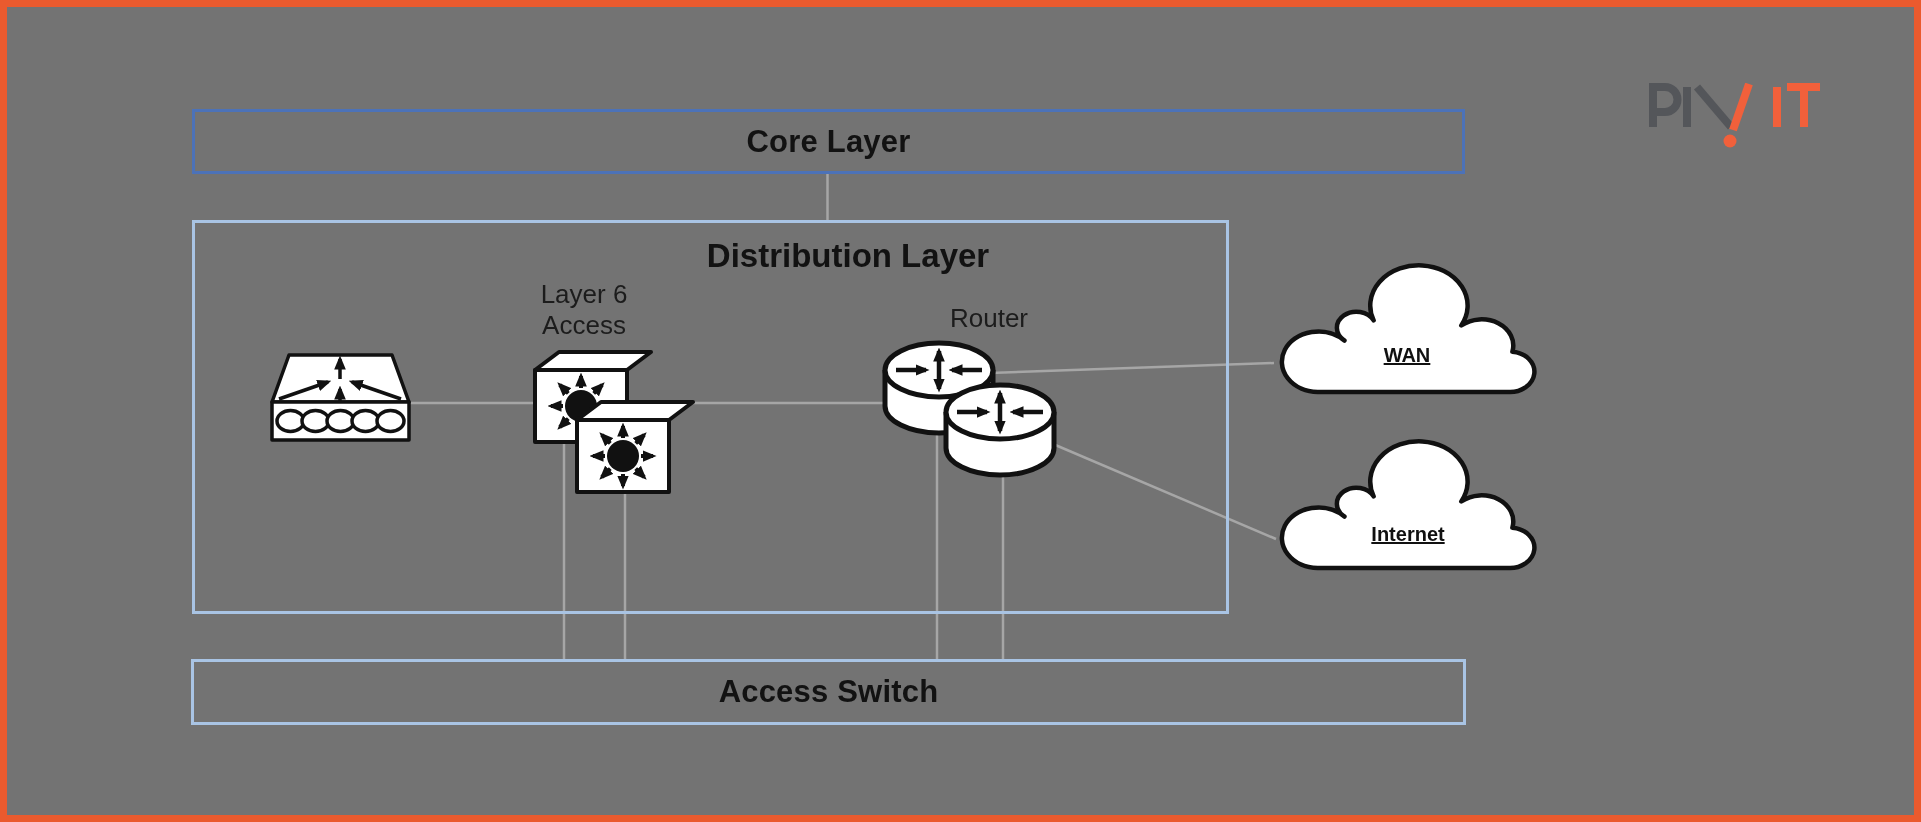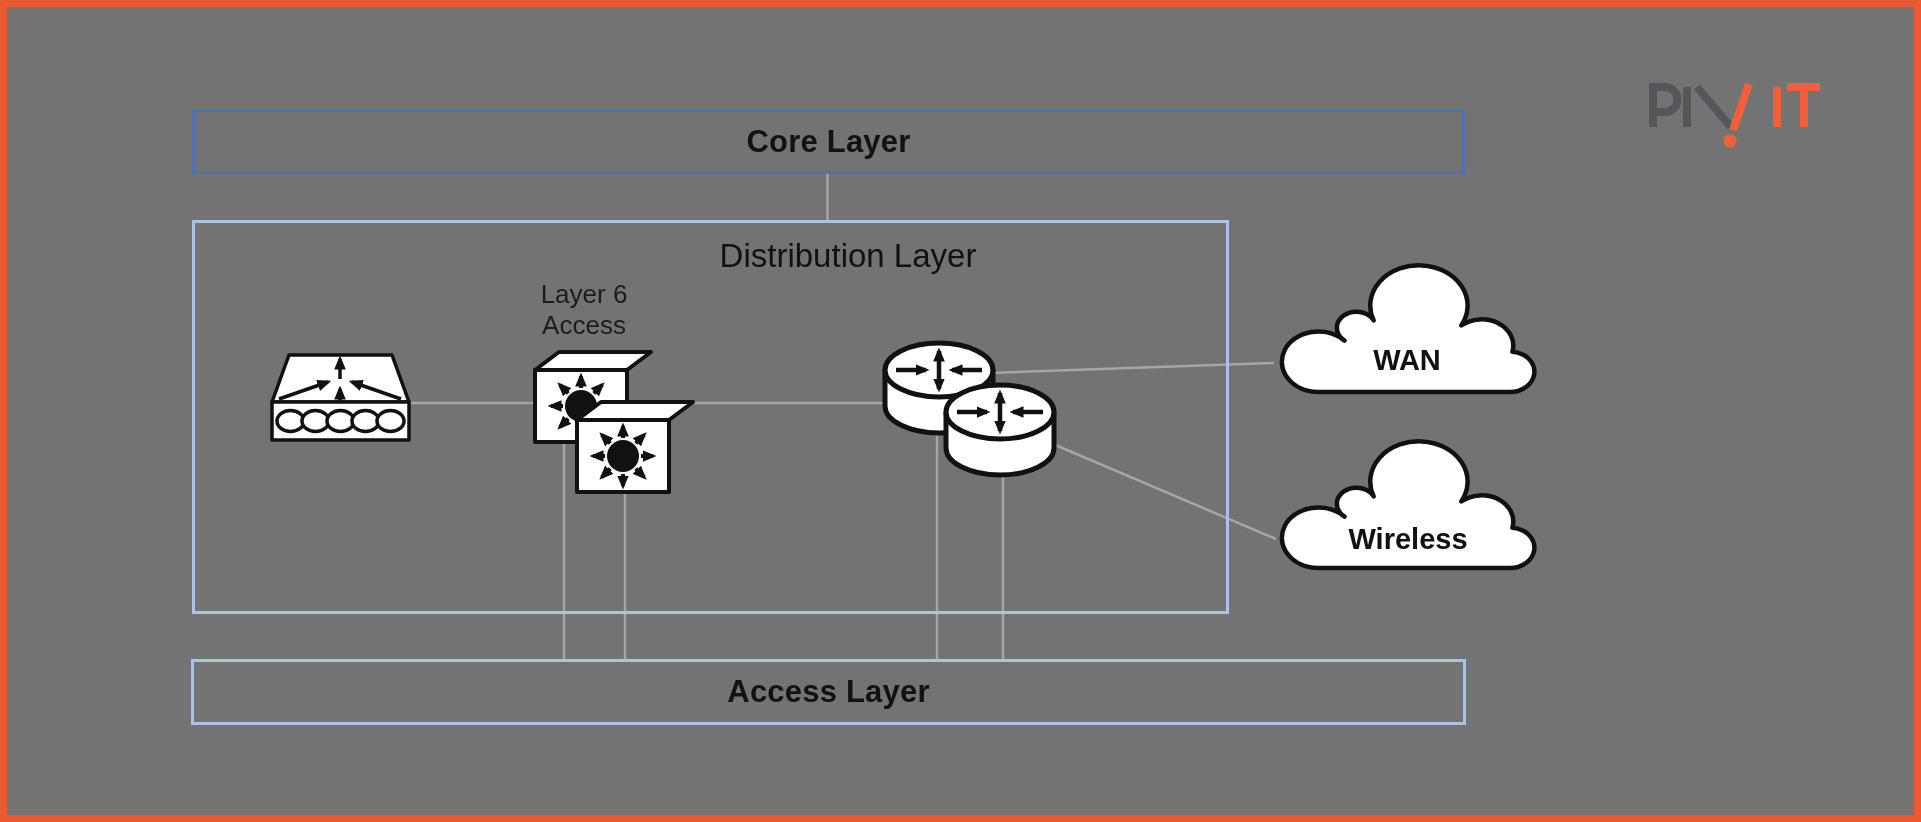--- a/index.html
+++ b/index.html
@@ -34,41 +34,42 @@
   .layer-title {
     font-weight: bold;
     font-size: 31px;
     color: #121212;
     letter-spacing: 0.2px;
   }
   .dist-title {
     position: absolute;
     left: 453px; top: 14px; width: 400px;
     text-align: center;
-    font-weight: normal;
+    font-weight: bold;
     font-size: 33px;
     color: #121212;
   }
 
   
   .dev-label {
     position: absolute;
     z-index: 6;
     text-align: center;
     font-size: 26px;
     line-height: 31px;
     color: #1c1c1c;
   }
   .cloud-label {
     position: absolute;
     z-index: 6;
     text-align: center;
-    font-size: 29px;
+    font-size: 20px;
     font-weight: bold;
     color: #111111;
+    text-decoration: underline;
   }
 
   .icon-svg { position: absolute; z-index: 3; overflow: visible; }
   .logo-svg { position: absolute; z-index: 6; }
 </style>
 </head>
 <body>
 
 <div class="frame">
 
@@ -92,21 +93,21 @@
 
   <div class="layer-box core-box">
     <div class="layer-title">Core Layer</div>
   </div>
 
   <div class="layer-box dist-box">
     <div class="dist-title">Distribution Layer</div>
   </div>
 
   <div class="layer-box access-box">
-    <div class="layer-title">Access Layer</div>
+    <div class="layer-title">Access Switch</div>
   </div>
 
   <svg class="icon-svg" style="left:258px; top:342px;" width="150" height="95" viewBox="0 0 150 95">
     <g fill="#ffffff" stroke="#111" stroke-width="3.5" stroke-linejoin="round">
       <polygon points="7,53 24,6 127,6 144,53"></polygon>
       <rect x="7" y="53" width="137" height="38"></rect>
     </g>
     <g stroke="#111" stroke-width="3.5" fill="none">
       <line x1="14" y1="50" x2="63" y2="33" marker-end="url(#arrow-black)"></line>
       <line x1="136" y1="50" x2="87" y2="33" marker-end="url(#arrow-black)"></line>
@@ -186,28 +187,31 @@
 
   <svg class="icon-svg" style="left:1262px; top:432px;" width="258" height="137" viewBox="0 0 212 136" preserveAspectRatio="none">
     <path d="M40,128 A30,30 0 1 1 62,77 A16,16 0 1 1 86,57 A40,40 0 1 1 158,62 A26,26 0 0 1 200,88 A20,20 0 0 1 196,128 L40,128 Z" fill="#ffffff" stroke="#111" stroke-width="4.5" stroke-linejoin="round" vector-effect="non-scaling-stroke"></path>
   </svg>
 
   <div class="dev-label" style="left:427px; top:272px; width:300px;">
     <span>Layer 6</span><br>
     <span>Access</span>
   </div>
 
+  <div class="dev-label" style="left:832px; top:296px; width:300px;">
+    <span>Router</span>
+  </div>
 
 
   <div class="cloud-label" style="left:1300px; top:337px; width:200px;">
     <span>WAN</span>
   </div>
 
   <div class="cloud-label" style="left:1301px; top:516px; width:200px;">
-    <span>Wireless</span>
+    <span>Internet</span>
   </div>
 
   <svg class="logo-svg" role="img" style="left:1642px; top:76px;" width="172" height="66" viewBox="0 0 172 66" aria-label="PIVIT">
     <g fill="none" stroke="#54565A" stroke-width="8">
       <path d="M4,44 L4,4 L16,4 A12.5,12.5 0 0 1 16,29 L4,29"></path>
       <line x1="38" y1="4" x2="38" y2="44"></line>
       <line x1="48" y1="4" x2="82" y2="44"></line>
     </g>
     <g fill="none" stroke="#F1603B" stroke-width="8">
       <line x1="100" y1="1" x2="84" y2="47"></line>

